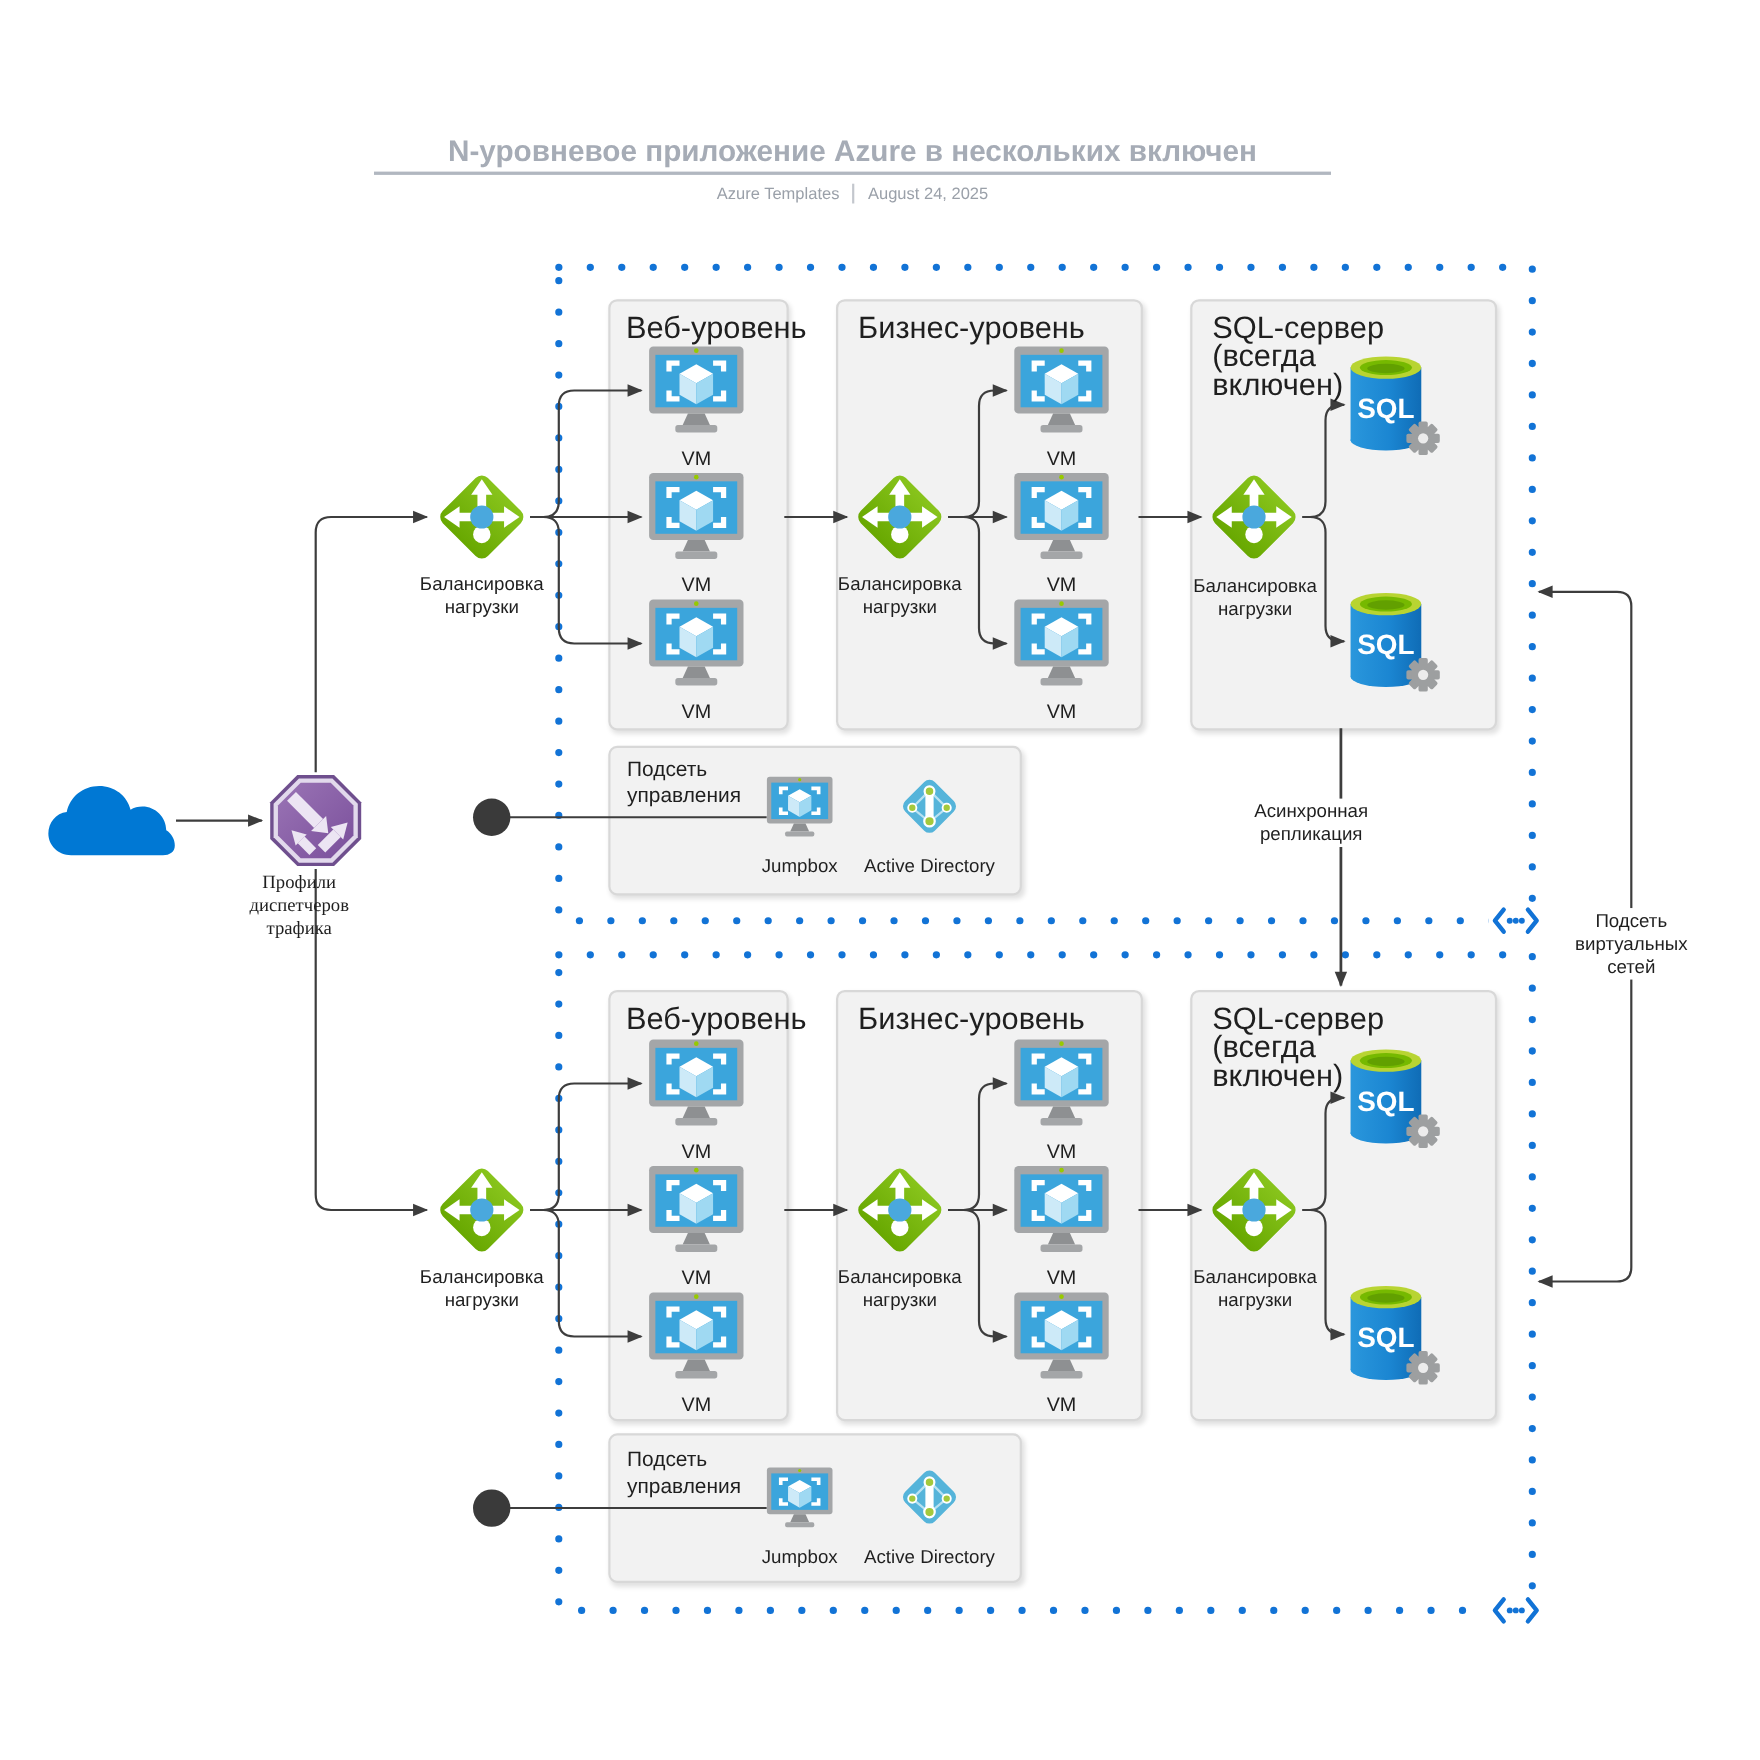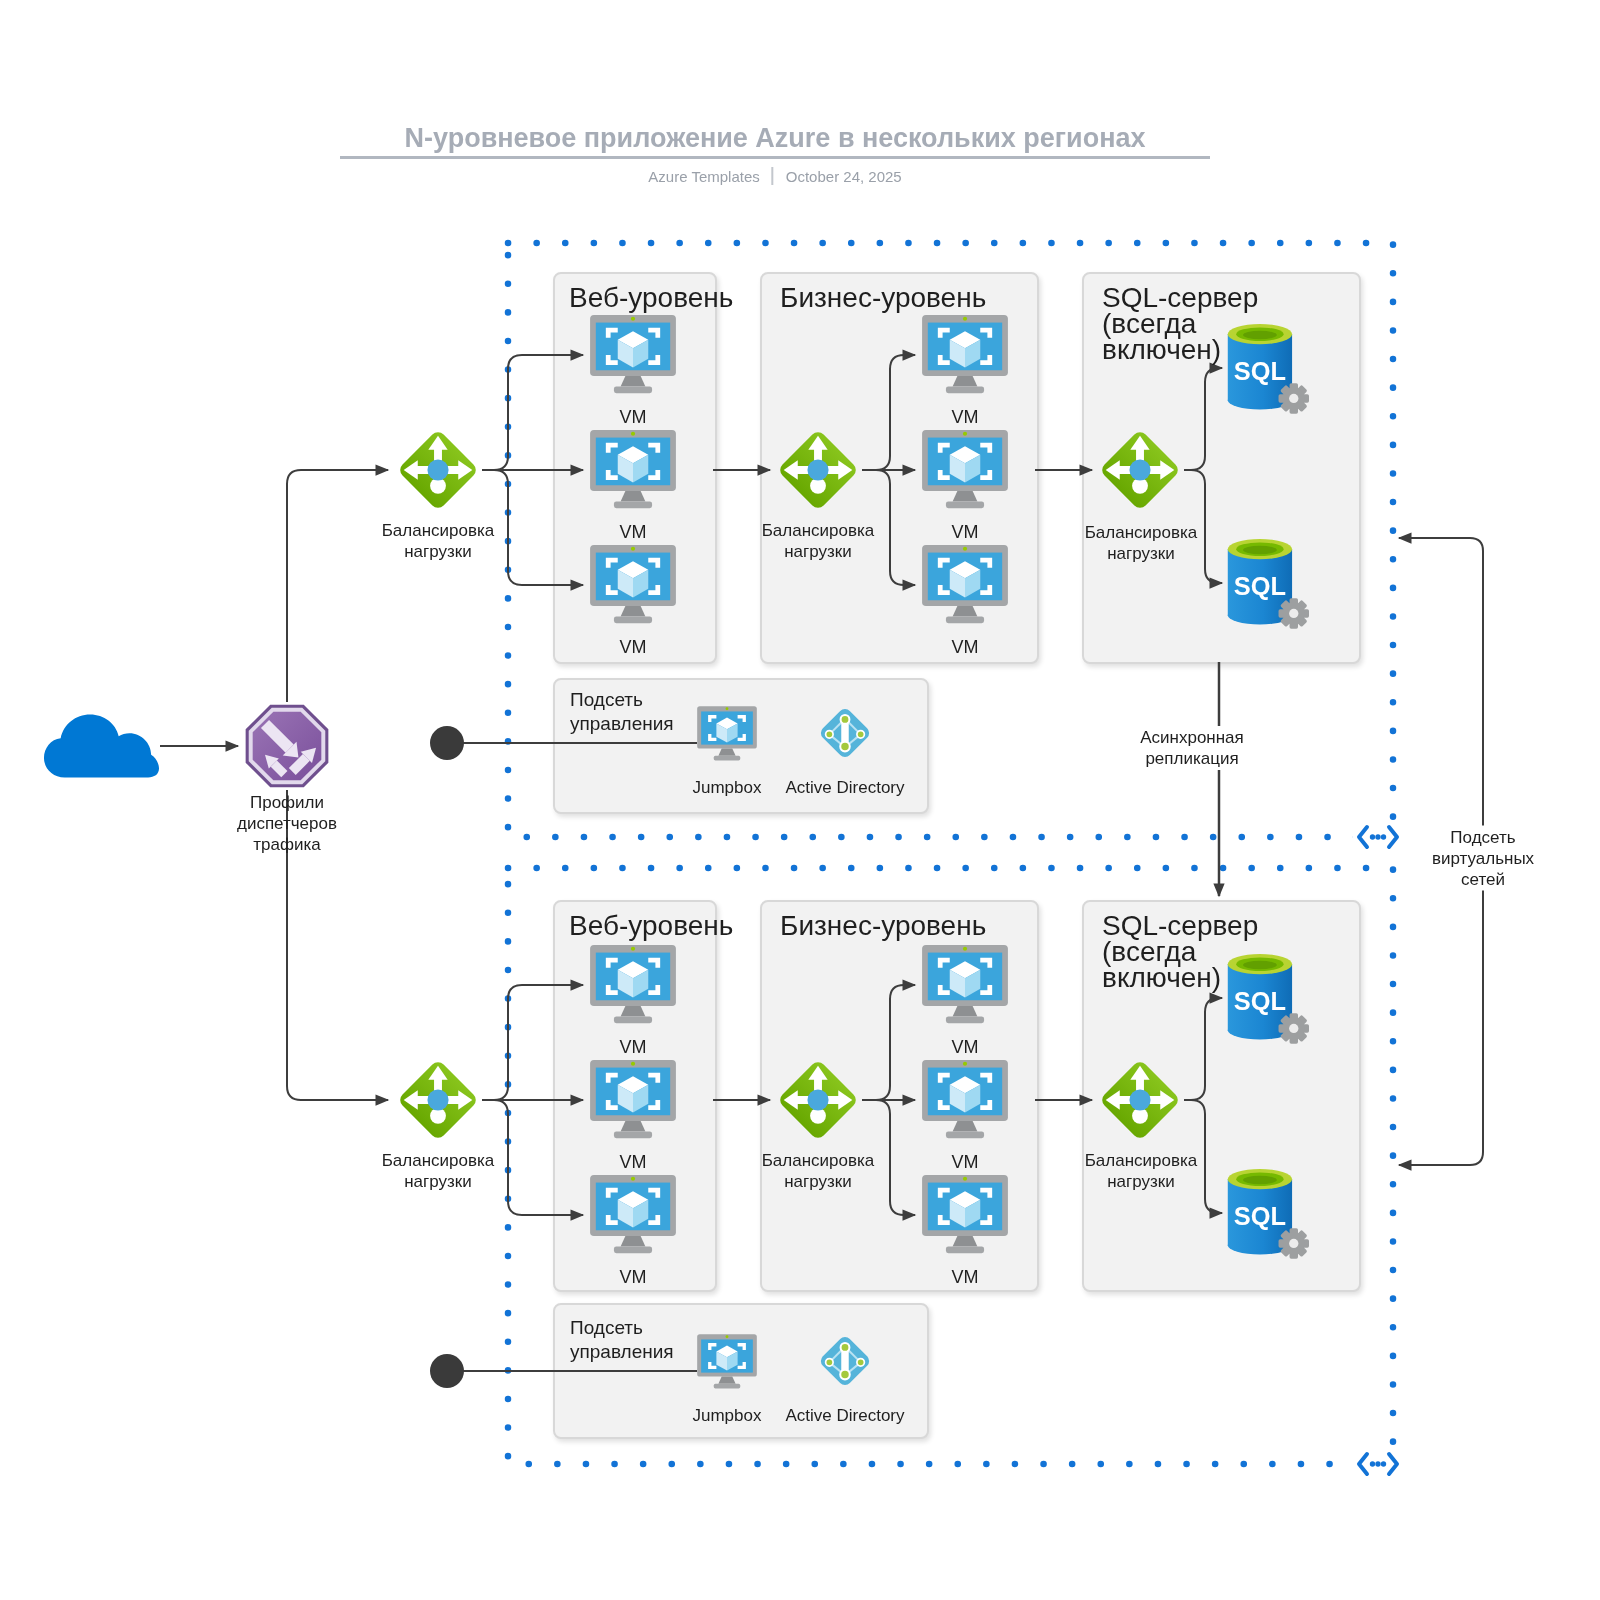--- a/index.html
+++ b/index.html
@@ -22,26 +22,26 @@
   .subtitle{position:absolute;left:775px;top:176px;transform:translate(-50%,-50%);
             display:flex;align-items:center;gap:12px;font-size:15px;color:#9aa0a9;z-index:4;white-space:nowrap;}
   .sep{width:2px;height:18px;background:#c3c7cd;}
   .vmlbl{font-size:18px;}
 </style>
 </head>
 <body>
 
 <div class="canvas">
 
-  <div class="ptitle">N-уровневое приложение Azure в нескольких регионах</div>
+  <div class="ptitle">N-уровневое приложение Azure в нескольких включен</div>
   <div class="underline"></div>
   <div class="subtitle">
     <span>Azure Templates</span>
     <span class="sep"></span>
-    <span>October 24, 2025</span>
+    <span>August 24, 2025</span>
   </div>
 
   <div class="box" style="left:553px;top:272px;width:160px;height:388px;"></div>
   <div class="box" style="left:760px;top:272px;width:275px;height:388px;"></div>
   <div class="box" style="left:1082px;top:272px;width:275px;height:388px;"></div>
   <div class="box" style="left:553px;top:678px;width:372px;height:132px;"></div>
 
   <div class="box" style="left:553px;top:900px;width:160px;height:388px;"></div>
   <div class="box" style="left:760px;top:900px;width:275px;height:388px;"></div>
   <div class="box" style="left:1082px;top:900px;width:275px;height:388px;"></div>
@@ -648,21 +648,21 @@
           <path d="M34,3 L42,13 L34,23"></path>
         </g>
         <g fill="#1273d6">
           <circle cx="17.5" cy="13" r="2.7"></circle>
           <circle cx="23" cy="13" r="2.7"></circle>
           <circle cx="28.5" cy="13" r="2.7"></circle>
         </g>
       </svg>
     </div>
 
-  <div class="lbl" style="left:287px;top:823px;width:126px;">Профили диспетчеров трафика</div>
+  <div class="lbl" style="left:272px;top:823px;width:126px;font-family:Liberation Serif, serif;">Профили диспетчеров трафика</div>
 
   <div class="lbl" style="left:438px;top:541px;width:136px;">Балансировка нагрузки</div>
   <div class="lbl" style="left:818px;top:541px;width:136px;">Балансировка нагрузки</div>
   <div class="lbl" style="left:1141px;top:543px;width:136px;">Балансировка нагрузки</div>
   <div class="lbl" style="left:438px;top:1171px;width:136px;">Балансировка нагрузки</div>
   <div class="lbl" style="left:818px;top:1171px;width:136px;">Балансировка нагрузки</div>
   <div class="lbl" style="left:1141px;top:1171px;width:136px;">Балансировка нагрузки</div>
 
   <div class="boxtitle" style="left:569px;top:285px;">Веб-уровень</div>
   <div class="boxtitle" style="left:780px;top:285px;">Бизнес-уровень</div>

